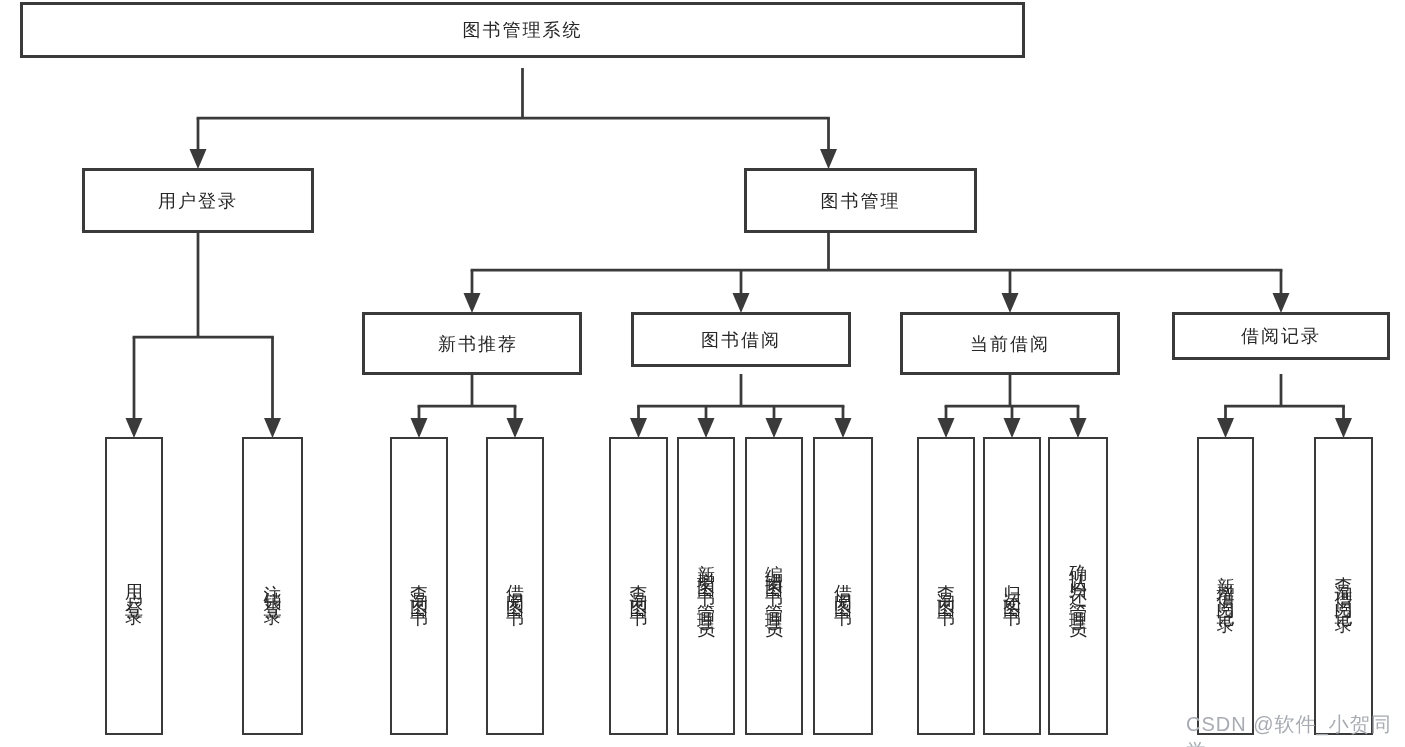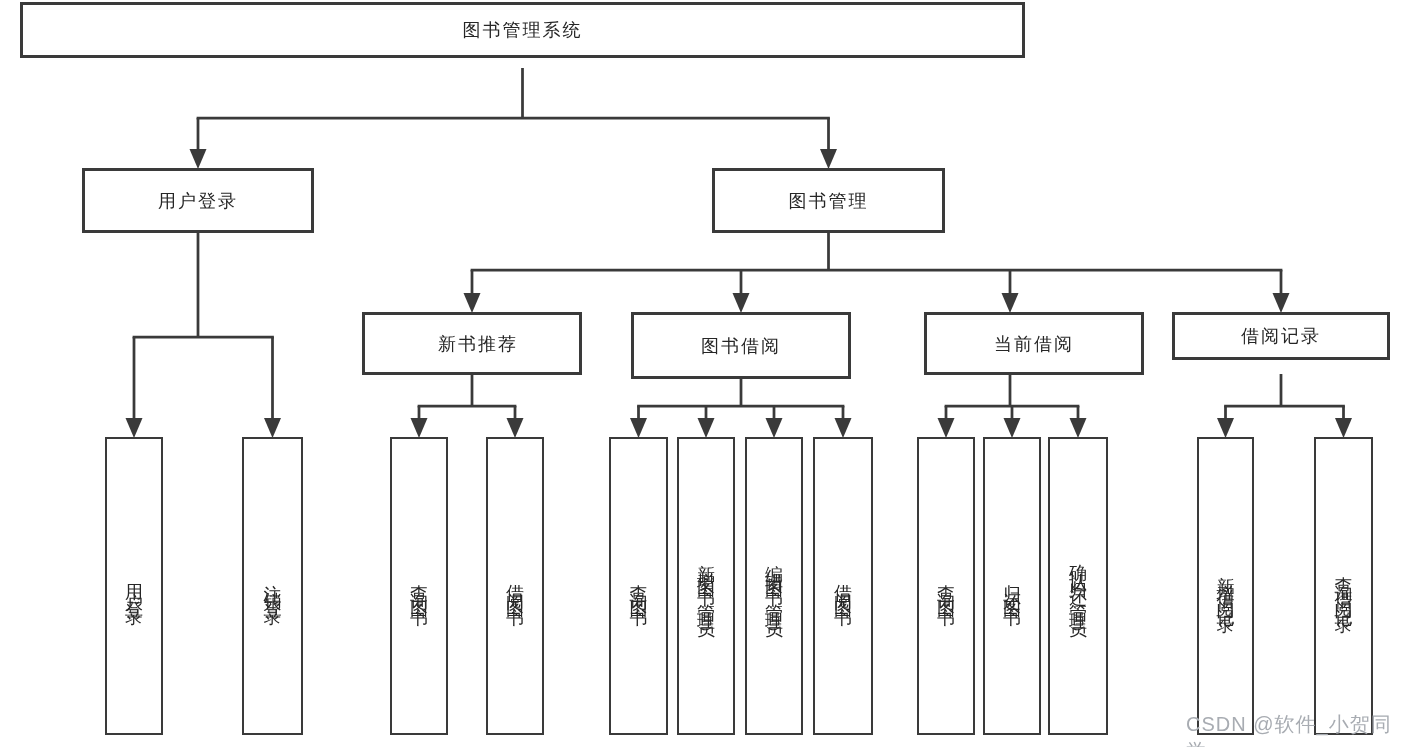--- a/index.html
+++ b/index.html
@@ -106,25 +106,25 @@
       <line x1="1225.5" y1="406" x2="1343.5" y2="406" stroke="#3a3a3a" stroke-width="2.75" stroke-linecap="square"></line>
       <line x1="1225.5" y1="406" x2="1225.5" y2="421" stroke="#3a3a3a" stroke-width="2.75"></line>
       <polygon points="1217,418 1234,418 1225.5,438" fill="#3a3a3a"></polygon>
       <line x1="1343.5" y1="406" x2="1343.5" y2="421" stroke="#3a3a3a" stroke-width="2.75"></line>
       <polygon points="1335,418 1352,418 1343.5,438" fill="#3a3a3a"></polygon>
     </svg>
 
   <div class="node" style="left: 20px; top: 2px; width: 1005px; height: 56px;">图书管理系统</div>
 
   <div class="node" style="left: 82px; top: 168px; width: 232px; height: 65px;">用户登录</div>
-  <div class="node" style="left: 712px; top: 168px; width: 233px; height: 65px;">图书管理</div>
+  <div class="node" style="left: 744px; top: 168px; width: 233px; height: 65px;">图书管理</div>
 
   <div class="node" style="left: 362px; top: 312px; width: 220px; height: 63px; padding-left: 12px;">新书推荐</div>
-  <div class="node" style="left: 631px; top: 312px; width: 220px; height: 67px;">图书借阅</div>
-  <div class="node" style="left: 900px; top: 312px; width: 220px; height: 63px; margin-left: 24px;">当前借阅</div>
+  <div class="node" style="left: 631px; top: 312px; width: 220px; height: 55px;">图书借阅</div>
+  <div class="node" style="left: 900px; top: 312px; width: 220px; height: 63px;">当前借阅</div>
   <div class="node" style="left: 1172px; top: 312px; width: 218px; height: 48px;">借阅记录</div>
 
   <div class="node leaf" style="left: 105px; top: 437px; width: 58px; height: 298px;">用户登录</div>
   <div class="node leaf" style="left: 242px; top: 437px; width: 61px; height: 298px;">注销登录</div>
 
   <div class="node leaf" style="left: 390px; top: 437px; width: 58px; height: 298px;">查询图书</div>
   <div class="node leaf" style="left: 486px; top: 437px; width: 58px; height: 298px;">借阅图书</div>
 
   <div class="node leaf" style="left: 609px; top: 437px; width: 59px; height: 298px;">查询图书</div>
   <div class="node leaf" style="left: 677px; top: 437px; width: 58px; height: 298px;">新增图书（管理员）</div>

